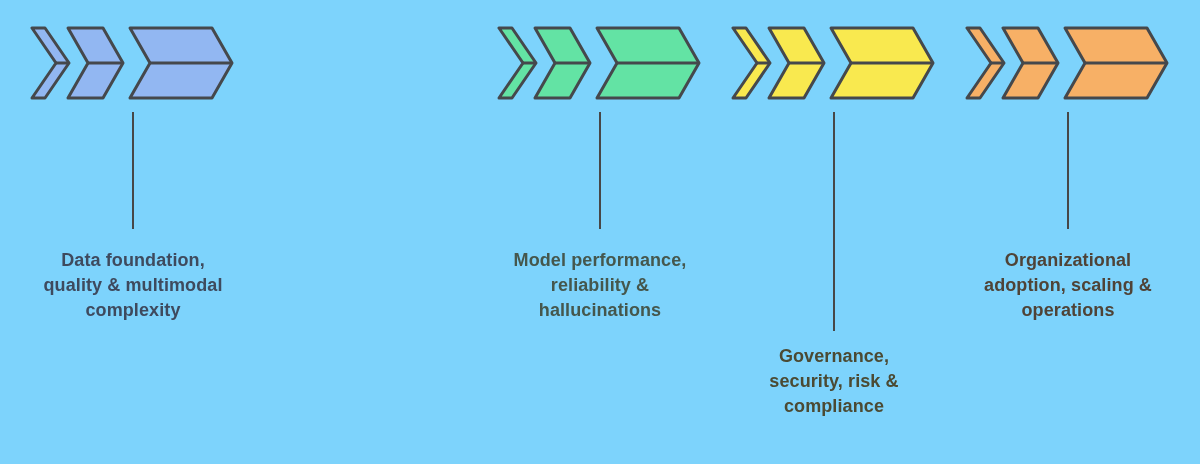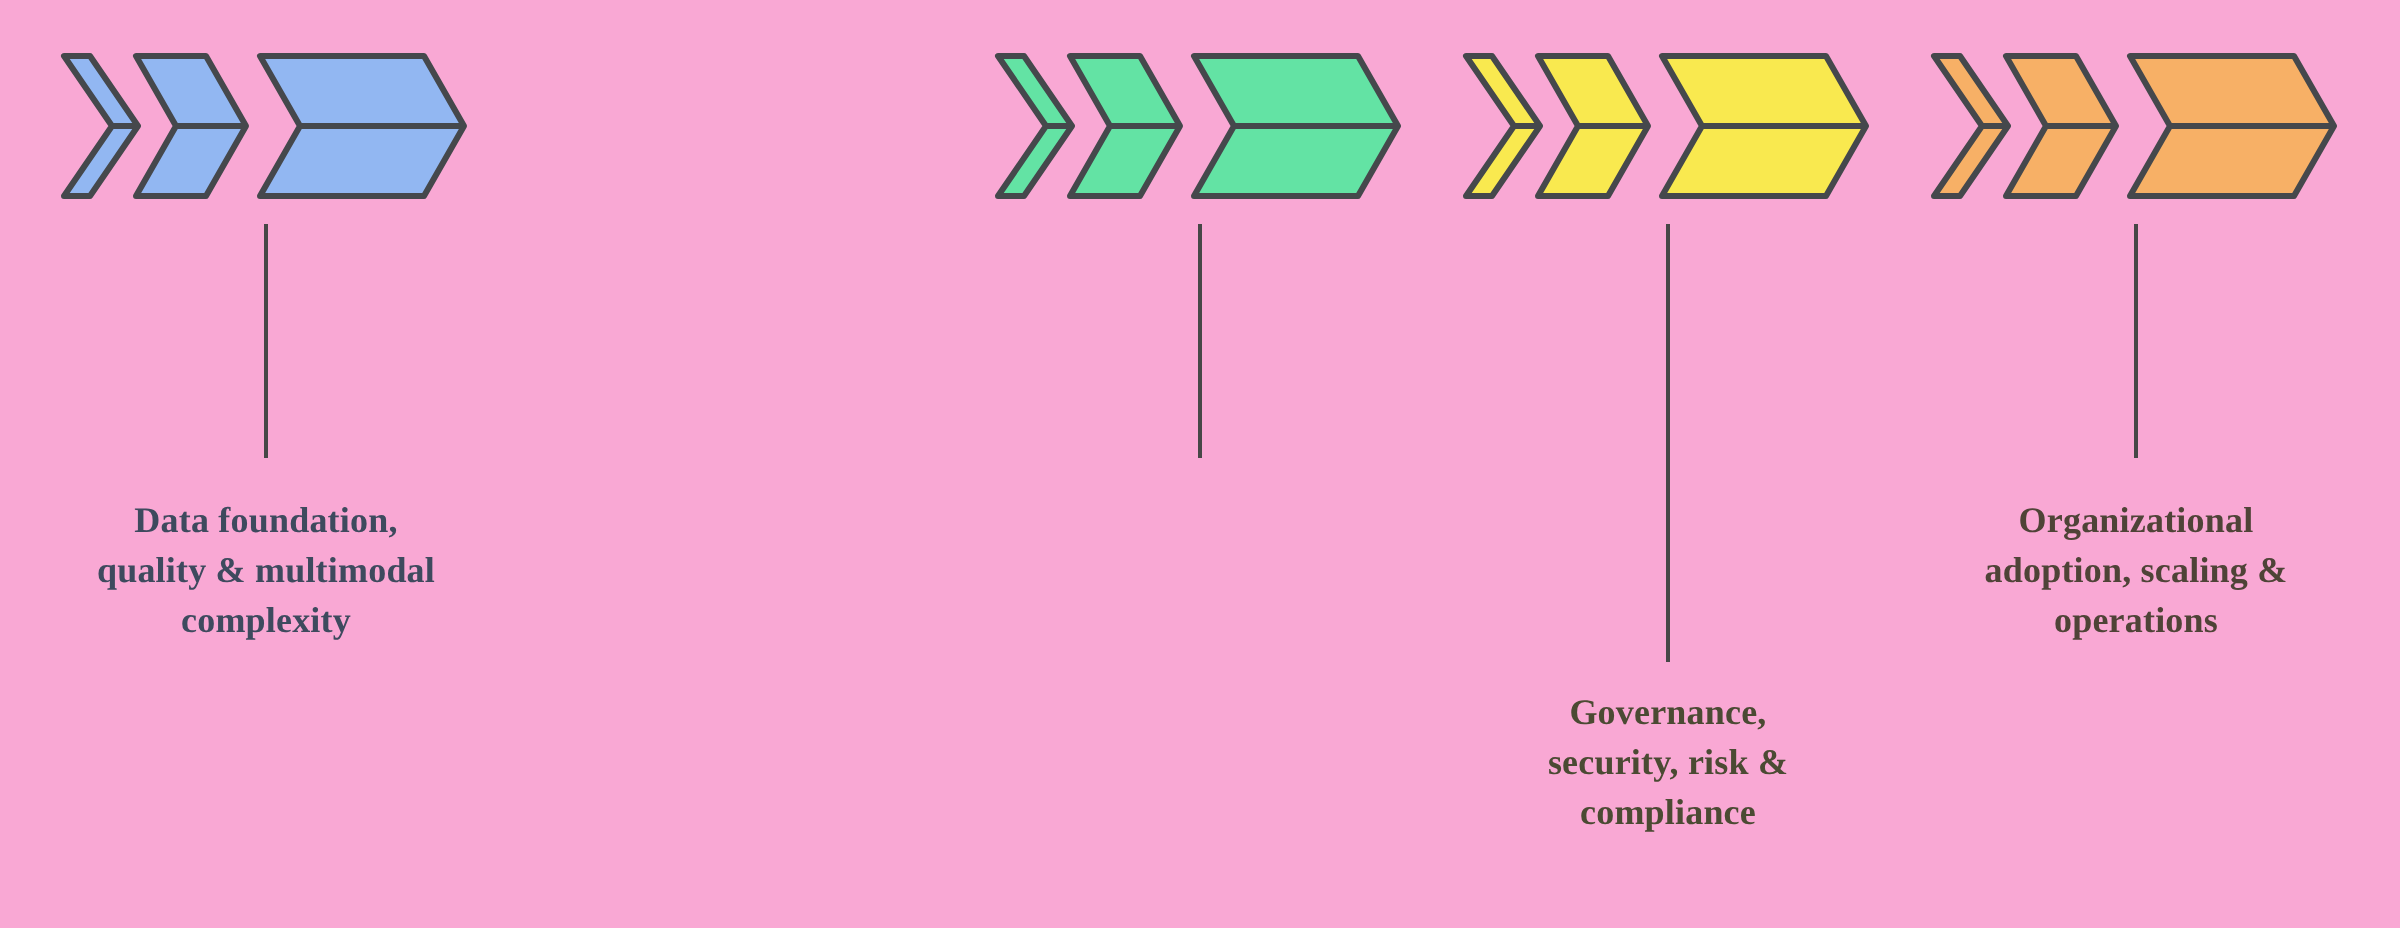--- a/index.html
+++ b/index.html
@@ -32,21 +32,21 @@
     font-size: 18px;
     line-height: 25px;
     white-space: pre-line;
     letter-spacing: 0.1px;
   }
   .stage.long .label { top: 344px; }
 </style>
 </head>
 <body>
 
-<div id="canvas" style="background: #f9a8d4; font-family: Liberation Serif, serif;">
+<div id="canvas" style="background: #7dd3fc;">
 
   <div class="stage s1">
     <svg class="chev-svg" width="206" height="76" viewBox="0 0 206 76">
       <g fill="none" stroke-width="3" stroke-linejoin="round" stroke="#45484c">
         <path class="chev" d="M2,3 L15,3 L39,38 L15,73 L2,73 L26,38 Z" fill="#92b7f2"></path>
         <path class="chev" d="M38,3 L73,3 L93,38 L73,73 L38,73 L58,38 Z" fill="#92b7f2"></path>
         <path class="chev" d="M100,3 L182,3 L202,38 L182,73 L100,73 L120,38 Z" fill="#92b7f2"></path>
         <line x1="26" y1="38" x2="39" y2="38"></line>
         <line x1="58" y1="38" x2="93" y2="38"></line>
         <line x1="120" y1="38" x2="202" y2="38"></line>
@@ -64,20 +64,23 @@
       <g fill="none" stroke-width="3" stroke-linejoin="round" stroke="#45484c">
         <path class="chev" d="M2,3 L15,3 L39,38 L15,73 L2,73 L26,38 Z" fill="#63e3a4"></path>
         <path class="chev" d="M38,3 L73,3 L93,38 L73,73 L38,73 L58,38 Z" fill="#63e3a4"></path>
         <path class="chev" d="M100,3 L182,3 L202,38 L182,73 L100,73 L120,38 Z" fill="#63e3a4"></path>
         <line x1="26" y1="38" x2="39" y2="38"></line>
         <line x1="58" y1="38" x2="93" y2="38"></line>
         <line x1="120" y1="38" x2="202" y2="38"></line>
       </g>
     </svg>
     <div class="connector" style="background: rgb(71, 71, 71);"></div>
+    <div class="label" style="color: rgb(69, 87, 77);">Model performance,
+reliability &amp;
+hallucinations</div>
   </div>
 
   <div class="stage s4 long">
     <svg class="chev-svg" width="206" height="76" viewBox="0 0 206 76">
       <g fill="none" stroke-width="3" stroke-linejoin="round" stroke="#45484c">
         <path class="chev" d="M2,3 L15,3 L39,38 L15,73 L2,73 L26,38 Z" fill="#f9e94f"></path>
         <path class="chev" d="M38,3 L73,3 L93,38 L73,73 L38,73 L58,38 Z" fill="#f9e94f"></path>
         <path class="chev" d="M100,3 L182,3 L202,38 L182,73 L100,73 L120,38 Z" fill="#f9e94f"></path>
         <line x1="26" y1="38" x2="39" y2="38"></line>
         <line x1="58" y1="38" x2="93" y2="38"></line>

